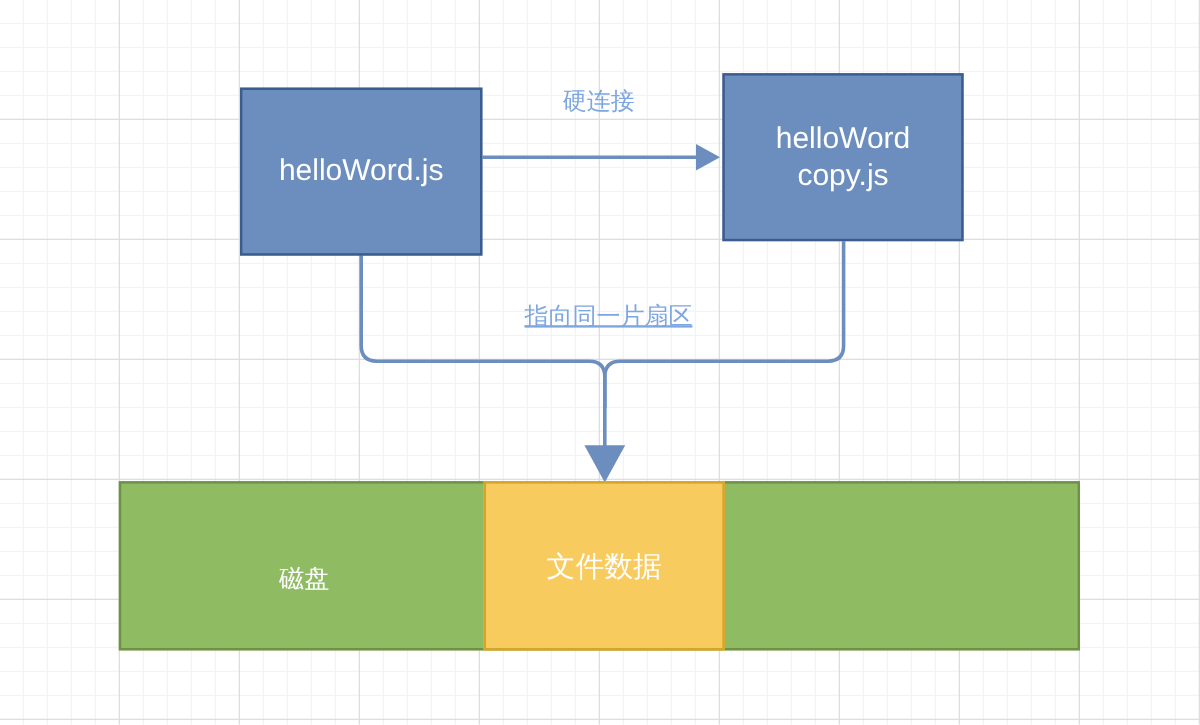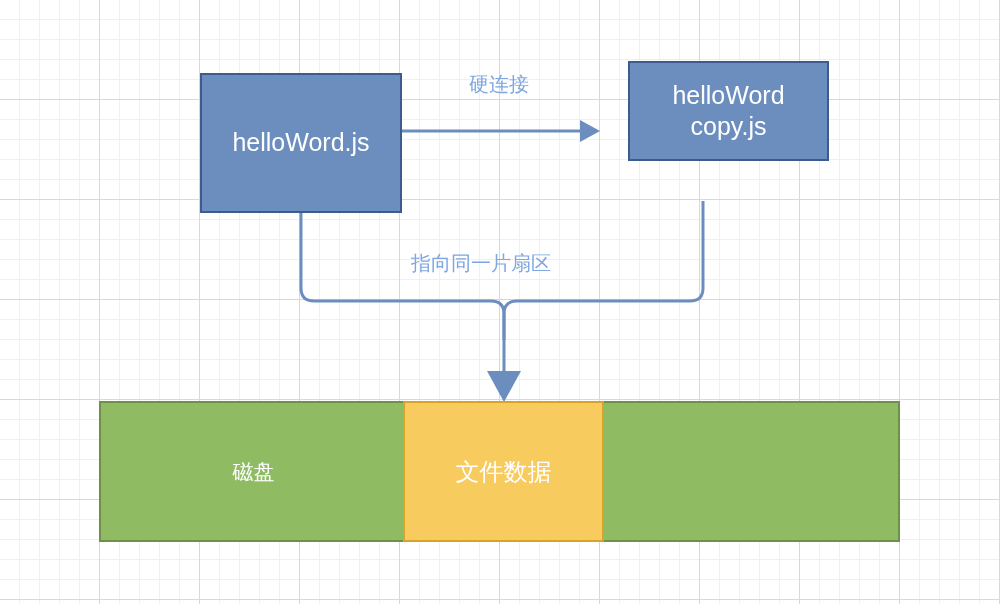--- a/index.html
+++ b/index.html
@@ -53,36 +53,36 @@
     border: 2px solid #D6A427;
     font-size: 24px;
   }
   #box-hello {
     left: 200px;
     top: 73px;
     width: 202px;
     height: 140px;
   }
   #box-hello-copy {
-    left: 628px;
+    left: 602px;
     top: 61px;
     width: 201px;
-    height: 100px;
+    height: 140px;
   }
   #disk-bar {
     left: 99px;
     top: 401px;
     width: 801px;
     height: 141px;
     justify-content: flex-start;
   }
   #disk-label {
     position: absolute;
     left: 0;
-    top: 0;
+    top: 10px;
     width: 305px;
     height: 100%;
     display: flex;
     align-items: center;
     justify-content: center;
   }
   #file-data-block {
     left: 403px;
     top: 401px;
     width: 201px;
@@ -92,22 +92,23 @@
     position: absolute;
     color: #7EA6E0;
     font-size: 20px;
     white-space: nowrap;
   }
   #label-hard-link {
     left: 469px;
     top: 71px;
   }
   #label-same-sector {
-    left: 411px;
+    left: 437px;
     top: 250px;
+    text-decoration: underline;
   }
   svg#edges {
     position: absolute;
     left: 0;
     top: 0;
     width: 1000px;
     height: 604px;
     overflow: visible;
     pointer-events: none;
   }

